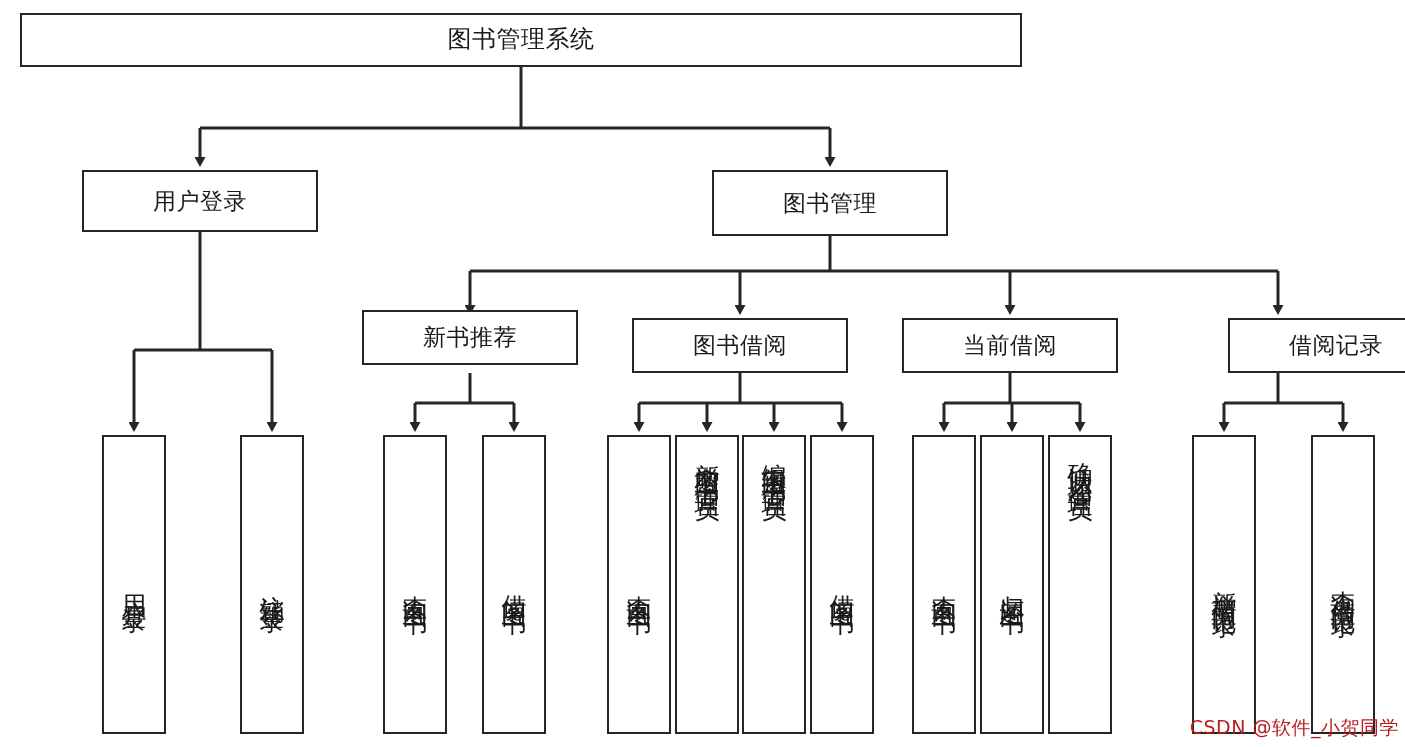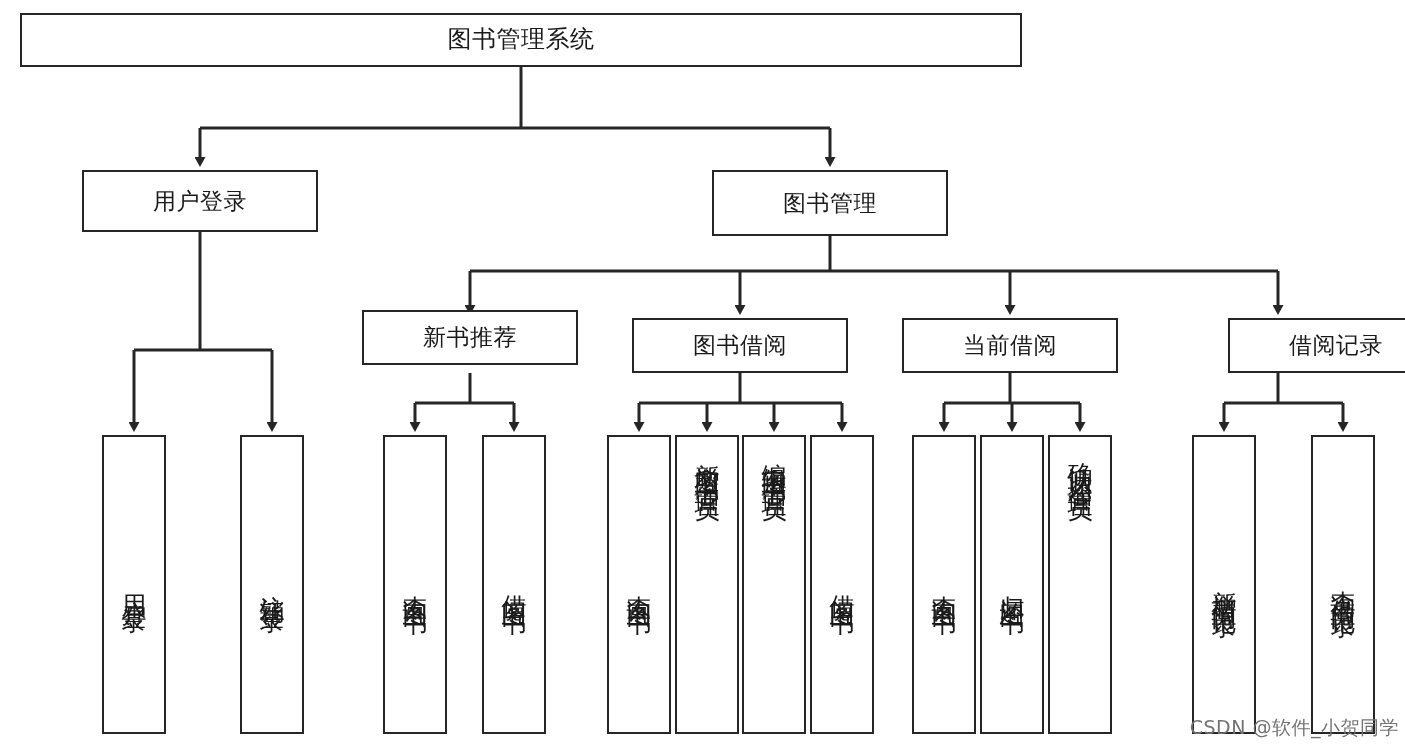--- a/index.html
+++ b/index.html
@@ -62,21 +62,21 @@
   }
   
   .v-node.tall {
     align-items: flex-start;
   }
   .watermark {
     position: absolute;
     right: 6px;
     bottom: 6px;
     font-size: 19px;
-    color: #737373;
+    color: #b91c1c;
     white-space: nowrap;
     letter-spacing: 0.5px;
   }
 </style>
 </head>
 <body>
 
 <div id="canvas">
 
   <svg class="wires" viewBox="0 0 1405 747" xmlns="http://www.w3.org/2000/svg">

